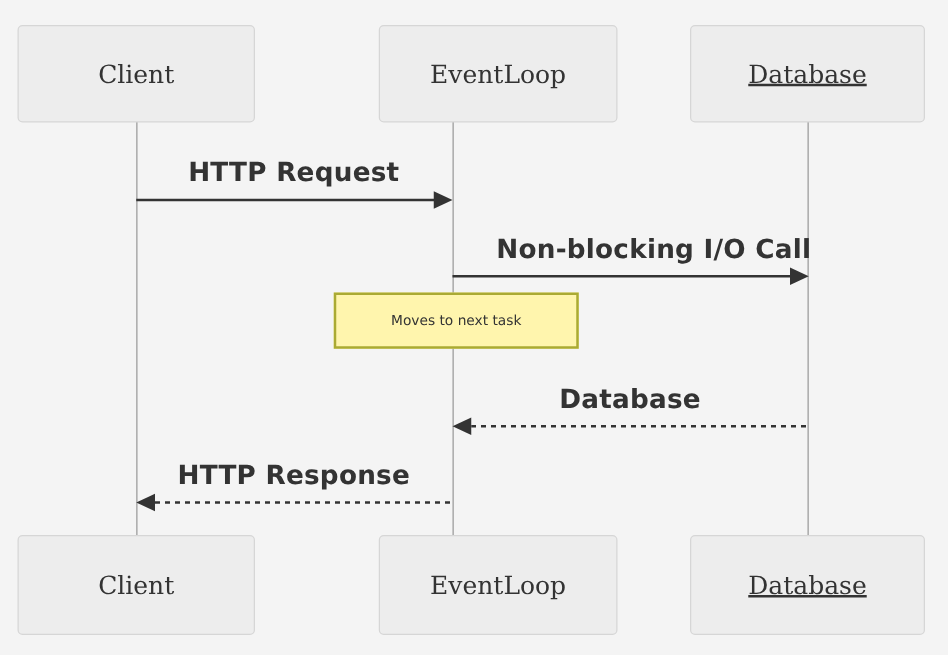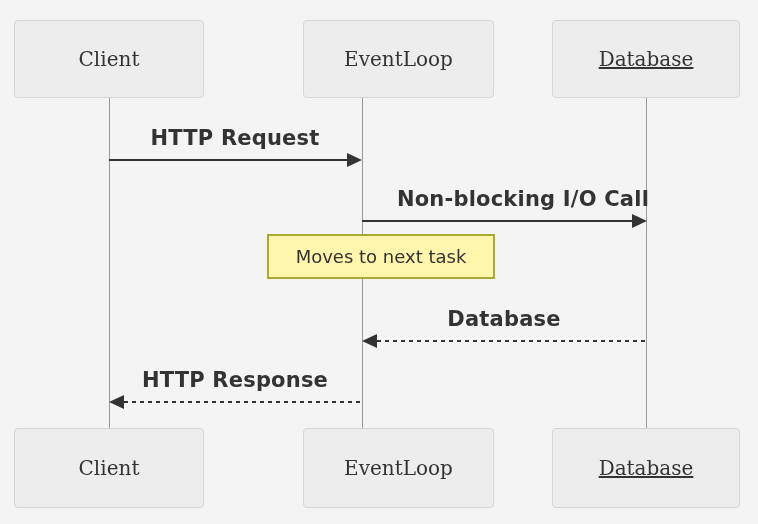--- a/index.html
+++ b/index.html
@@ -60,26 +60,26 @@
     border-top:7px solid transparent;border-bottom:7px solid transparent;
     border-left:15px solid var(--arrow);
   }
   .head-left{
     position:absolute;width:0;height:0;
     border-top:7px solid transparent;border-bottom:7px solid transparent;
     border-right:15px solid var(--arrow);
   }
 
   .note{
-    position:absolute;left:267px;top:234px;width:228px;height:45px;
+    position:absolute;left:267px;top:234px;width:196px;height:45px;
     box-sizing:border-box;
     background:var(--note_fill);
     border:2px solid var(--note_border);
     display:flex;align-items:center;justify-content:center;
-    font-size:18px;color:var(--label_text);
+    font-size:11px;color:var(--label_text);
   }
 </style>
 </head>
 <body>
 
 <div class="stage">
 
   <div class="lifeline" style="left:109px"></div>
   <div class="lifeline" style="left:362px"></div>
   <div class="lifeline" style="left:646px"></div>

